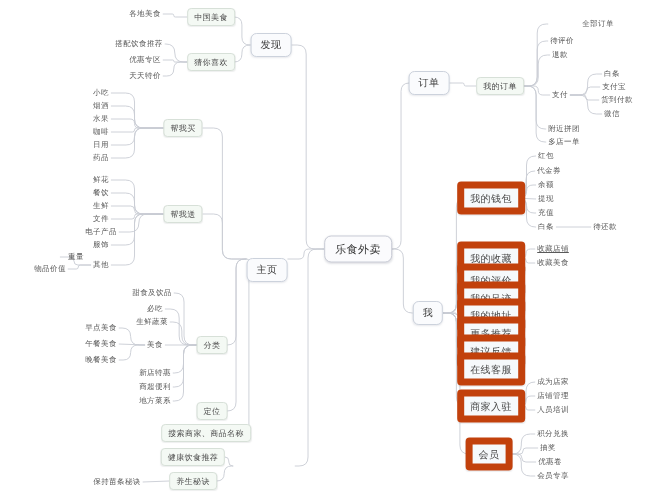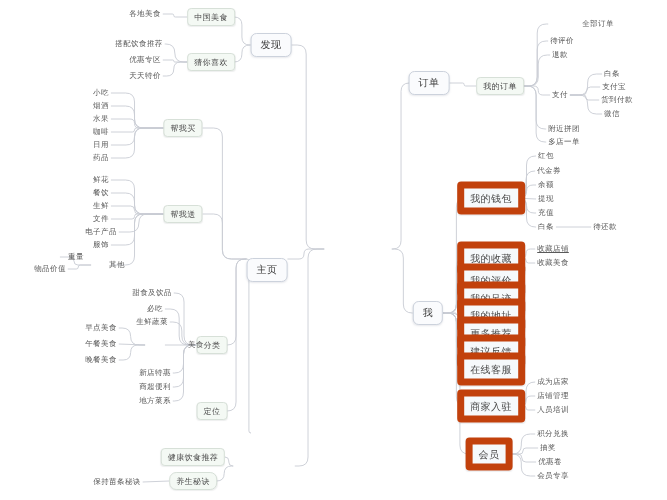--- a/index.html
+++ b/index.html
@@ -146,20 +146,23 @@
       <path d="M 514.8046875 258 L 521.51953125 258 Q 526.01953125 258 526.01953125 253.5 L 526.01953125 253.5 Q 526.01953125 249 530.51953125 249 L 535.1953125 249" fill="none" stroke="#c8ccd4" stroke-width="0.9"></path>
       <path d="M 514.8046875 258 L 523.51953125 258 Q 526.01953125 258 526.01953125 260.5 L 526.01953125 260.5 Q 526.01953125 263 528.51953125 263 L 535.1953125 263" fill="none" stroke="#c8ccd4" stroke-width="0.9"></path>
       <path d="M 514.8046875 406 L 517.01953125 406 Q 526.01953125 406 526.01953125 397 L 526.01953125 391 Q 526.01953125 382 535.01953125 382 L 535.1953125 382" fill="none" stroke="#c8ccd4" stroke-width="0.9"></path>
       <path d="M 514.8046875 406 L 521.01953125 406 Q 526.01953125 406 526.01953125 401 L 526.01953125 401 Q 526.01953125 396 531.01953125 396 L 535.1953125 396" fill="none" stroke="#c8ccd4" stroke-width="0.9"></path>
       <path d="M 514.8046875 406 L 524.01953125 406 Q 526.01953125 406 526.01953125 408 L 526.01953125 408 Q 526.01953125 410 528.01953125 410 L 535.1953125 410" fill="none" stroke="#c8ccd4" stroke-width="0.9"></path>
       <path d="M 504.40625 454 L 512.340234375 454 Q 521.340234375 454 521.340234375 445 L 521.340234375 443 Q 521.340234375 434 530.340234375 434 L 535.1953125 434" fill="none" stroke="#c8ccd4" stroke-width="0.9"></path>
       <path d="M 504.40625 454 L 519.934375 454 Q 522.934375 454 522.934375 451 L 522.934375 451 Q 522.934375 448 525.934375 448 L 538.09375 448" fill="none" stroke="#c8ccd4" stroke-width="0.9"></path>
       <path d="M 504.40625 454 L 517.864453125 454 Q 521.864453125 454 521.864453125 458 L 521.864453125 458 Q 521.864453125 462 525.864453125 462 L 536.1484375 462" fill="none" stroke="#c8ccd4" stroke-width="0.9"></path>
       <path d="M 504.40625 454 L 512.340234375 454 Q 521.340234375 454 521.340234375 463 L 521.340234375 467 Q 521.340234375 476 530.340234375 476 L 535.1953125 476" fill="none" stroke="#c8ccd4" stroke-width="0.9"></path>
     </svg>
+<div class="node n-root" style="left: 358px; top: 249px;">
+      <span>乐食外卖</span>
+    </div>
     <div class="node n-l1" style="left: 271px; top: 45px;">
       <span>发现</span>
     </div>
     <div class="node n-l2" style="left: 211px; top: 17px;">
       <span>中国美食</span>
     </div>
     <div class="node n-leaf" style="left: 145px; top: 14px;">
       <span>各地美食</span>
     </div>
     <div class="node n-l2" style="left: 211px; top: 62px;">
@@ -212,42 +215,42 @@
     </div>
     <div class="node n-leaf" style="left: 101px; top: 219px;">
       <span>文件</span>
     </div>
     <div class="node n-leaf" style="left: 101px; top: 232px;">
       <span>电子产品</span>
     </div>
     <div class="node n-leaf" style="left: 101px; top: 245px;">
       <span>服饰</span>
     </div>
-    <div class="node n-leaf" style="left: 101px; top: 265px; margin-left: 16px;">
+    <div class="node n-leaf" style="left: 101px; top: 265px;">
       <span>其他</span>
     </div>
     <div class="node n-leaf" style="left: 50px; top: 257px; margin-left: 26px;">
       <span>重量</span>
     </div>
     <div class="node n-leaf" style="left: 50px; top: 269px;">
       <span>物品价值</span>
     </div>
     <div class="node n-l2" style="left: 212px; top: 345px;">
       <span>分类</span>
     </div>
     <div class="node n-leaf" style="left: 152px; top: 293px;">
       <span>甜食及饮品</span>
     </div>
     <div class="node n-leaf" style="left: 155px; top: 309px;">
       <span>必吃</span>
     </div>
     <div class="node n-leaf" style="left: 152px; top: 322px;">
       <span>生鲜蔬菜</span>
     </div>
-    <div class="node n-leaf" style="left: 155px; top: 345px; margin-left: 41px;">
+    <div class="node n-leaf" style="left: 155px; top: 345px;">
       <span>美食</span>
     </div>
     <div class="node n-leaf" style="left: 101px; top: 328px;">
       <span>早点美食</span>
     </div>
     <div class="node n-leaf" style="left: 101px; top: 344px;">
       <span>午餐美食</span>
     </div>
     <div class="node n-leaf" style="left: 101px; top: 360px;">
       <span>晚餐美食</span>
@@ -257,24 +260,27 @@
     </div>
     <div class="node n-leaf" style="left: 155px; top: 387px;">
       <span>商超便利</span>
     </div>
     <div class="node n-leaf" style="left: 155px; top: 401px;">
       <span>地方菜系</span>
     </div>
     <div class="node n-l2" style="left: 212px; top: 411px;">
       <span>定位</span>
     </div>
+    <div class="node n-l2" style="left: 206px; top: 433px;">
+      <span>搜索商家、商品名称</span>
+    </div>
     <div class="node n-l2" style="left: 193px; top: 457px;">
       <span>健康饮食推荐</span>
     </div>
-    <div class="node n-l2" style="left: 193px; top: 481px; border-radius: 7px;">
+    <div class="node n-l2" style="left: 193px; top: 481px;">
       <span>养生秘诀</span>
     </div>
     <div class="node n-leaf" style="left: 117px; top: 482px;">
       <span>保持苗条秘诀</span>
     </div>
     <div class="node n-l1" style="left: 429px; top: 83px;">
       <span>订单</span>
     </div>
     <div class="node n-l2" style="left: 500px; top: 86px;">
       <span>我的订单</span>

